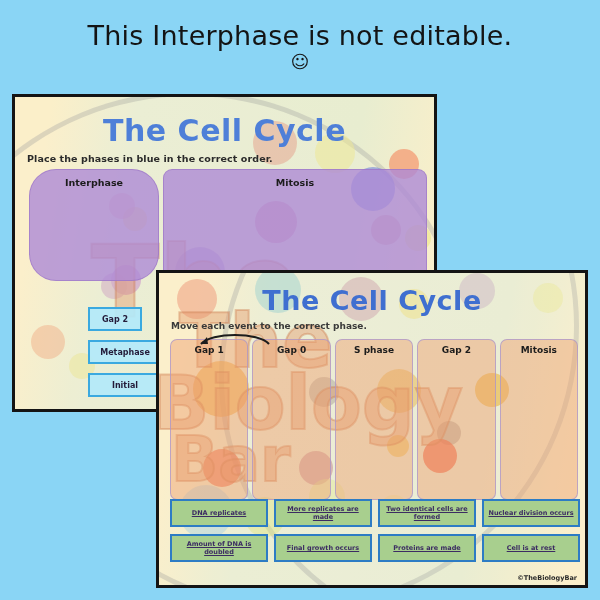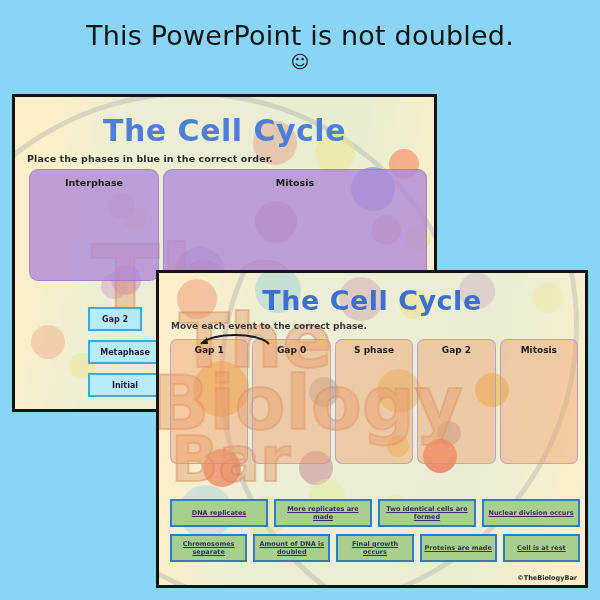--- a/index.html
+++ b/index.html
@@ -76,21 +76,21 @@
   .phasebox{
     position:absolute;border-radius:9px;
     background:rgba(174,138,214,.80);
     border:1px solid rgba(150,110,195,.55);
     overflow:hidden;
   }
   .phasebox .lbl{
     position:absolute;left:0;top:7px;width:100%;text-align:center;
     font-size:9.5px;font-weight:bold;color:#1C1C1C;
   }
-  #pb-inter{left:14px;top:72px;width:128px;height:110px;}
+  #pb-inter{left:14px;top:72px;width:128px;height:110px;border-radius:27px;}
   #pb-mito{left:148px;top:72px;width:262px;height:110px;}
 
   .bluebox{
     position:absolute;background:rgba(178,233,250,.92);
     border:2px solid #3AA9E0;
     display:flex;align-items:center;justify-content:center;
     font-size:8px;font-weight:bold;color:#241C3A;text-align:center;
   }
   #bb1{left:88px;top:307px;width:50px;height:20px;}
   #bb2{left:88px;top:340px;width:70px;height:20px;}
@@ -101,21 +101,21 @@
   
   #slide2{left:156px;top:270px;width:432px;height:318px;}
   #slide2 .title{
     position:absolute;left:0;top:12px;width:100%;text-align:center;
     font-size:27px;font-weight:bold;color:#3F6FD0;letter-spacing:.5px;
   }
   #slide2 .subtitle{
     position:absolute;left:12px;top:48px;
     font-size:9px;font-weight:bold;color:#3A3A3A;
   }
-  .colrow{position:absolute;left:11px;top:66px;width:408px;height:125px;
+  .colrow{position:absolute;left:11px;top:66px;width:408px;height:161px;
           display:flex;gap:4px;}
   .col{
     position:relative;flex:1;border-radius:7px;
     background:rgba(238,160,112,.46);
     border:1px solid rgba(170,150,205,.75);
     overflow:hidden;
   }
   .col .lbl{
     position:absolute;left:0;top:5px;width:100%;text-align:center;
     font-size:9px;font-weight:bold;color:#1C1C1C;
@@ -135,21 +135,21 @@
     position:absolute;right:8px;bottom:3px;
     font-size:6.5px;font-weight:bold;color:#2B2B2B;
   }
 </style>
 </head>
 <body>
 
 <div class="stage">
 
   <div class="header">
-    <div class="header-text">This PowerPoint is not doubled.</div>
+    <div class="header-text">This Interphase is not editable.</div>
     <div class="header-emoji">☺</div>
   </div>
 
   <div class="slide" id="slide1">
     <div class="slide-inner">
       <div class="wash"></div>
 
       <div class="ring" style="left:-110px;top:-6px;width:560px;height:560px;"></div>
 
       <div class="dot" style="left:238px;top:24px;width:44px;height:44px;background:rgba(228,150,130,.45);"></div>
@@ -245,21 +245,20 @@
       </svg>
 
       <div class="events">
         <div class="evrow">
           <div class="ev">DNA replicates</div>
           <div class="ev">More replicates are made</div>
           <div class="ev">Two identical cells are formed</div>
           <div class="ev">Nuclear division occurs</div>
         </div>
         <div class="evrow">
-          <div class="ev">Chromosomes separate</div>
           <div class="ev">Amount of DNA is doubled</div>
           <div class="ev">Final growth occurs</div>
           <div class="ev">Proteins are made</div>
           <div class="ev">Cell is at rest</div>
         </div>
       </div>
 
       <div class="copyright">©TheBiologyBar</div>
     </div>
   </div>

